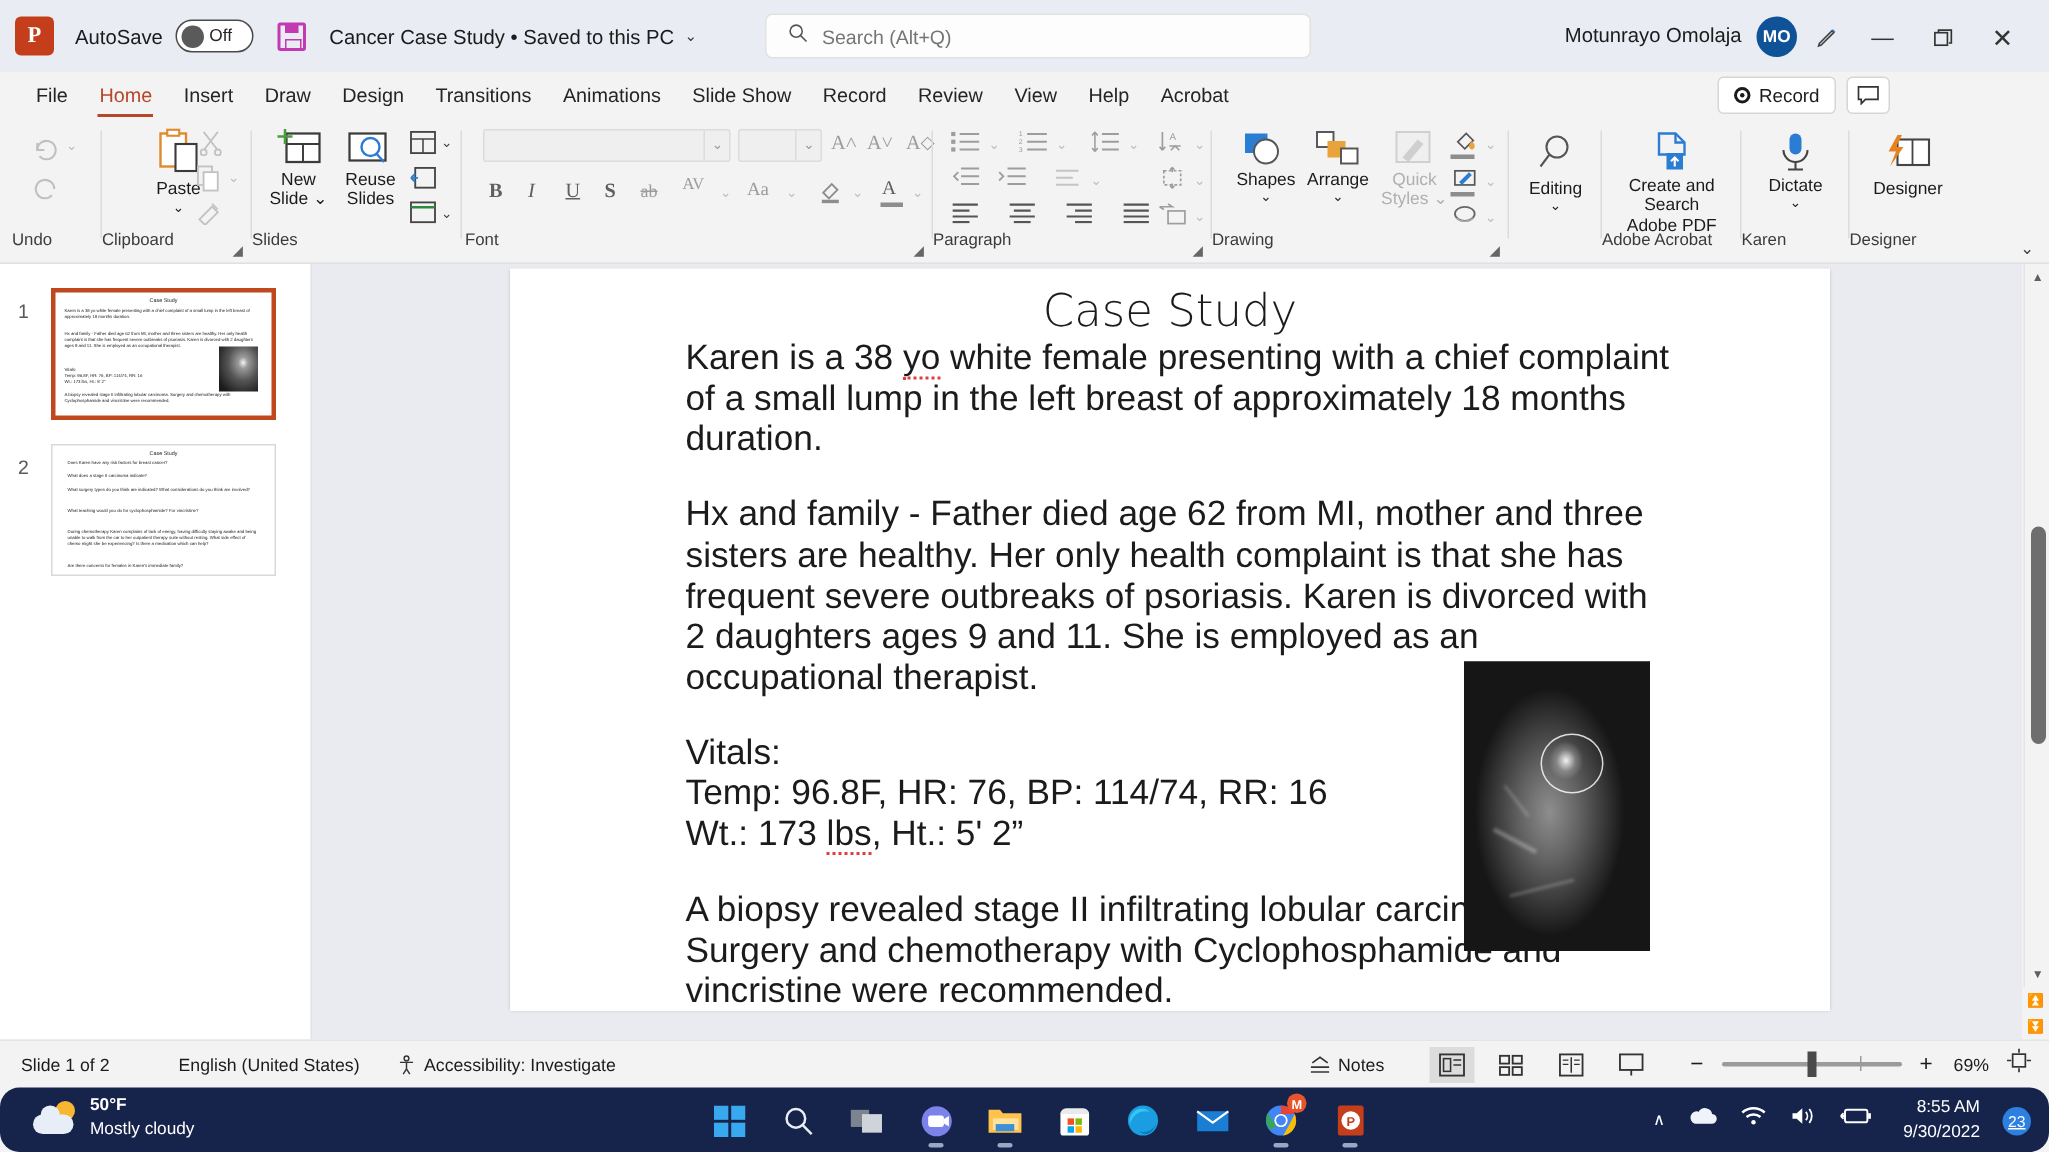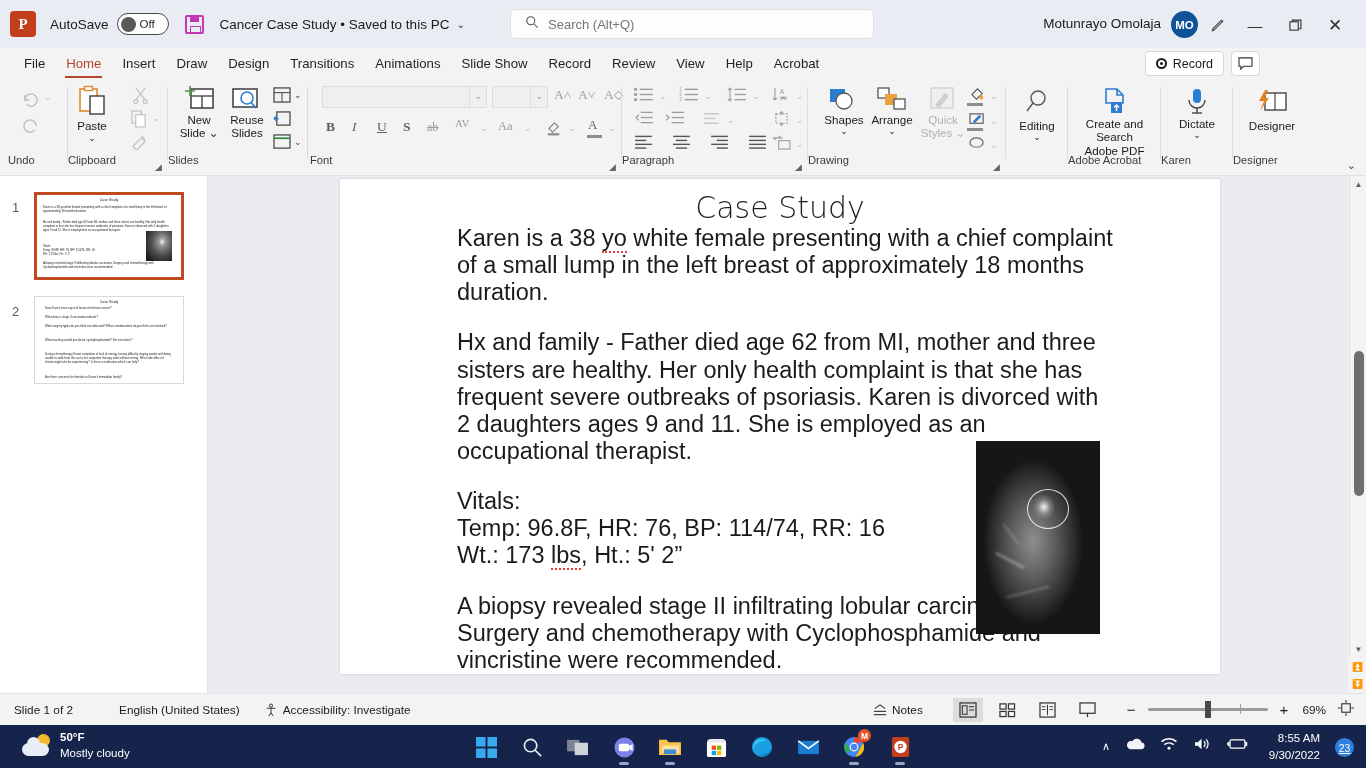--- a/index.html
+++ b/index.html
@@ -254,20 +254,21 @@
   }
   .zoom-knob {
     position: absolute; left: 57px; top: -7px; width: 6px; height: 17px; background: #4a4a4a;
   }
   .zoom-mid { position: absolute; left: 92px; top: -4px; width: 1px; height: 10px; background: #9b9b9b; }
 
   
   .taskbar {
     position: absolute; left: 0; top: 725px; width: 1366px; height: 43px;
     background: #16244c;
+    border-radius: 13px;
   }
   .weather { position: absolute; left: 22px; top: 5px; display: flex; align-items: center; }
   .w-icon { width: 30px; height: 26px; position: relative; }
   .w-sun {
     position: absolute; right: 2px; top: 1px; width: 13px; height: 13px;
     border-radius: 50%; background: #f7b731;
   }
   .w-cloud {
     position: absolute; left: 0; bottom: 3px; width: 27px; height: 13px;
     background: #e8eef7; border-radius: 7px;
@@ -390,21 +391,21 @@
       <div class="sm-icon dim" style="left:10px;top:36px;width:24px;height:22px;">
         <svg width="19" height="17" viewBox="0 0 20 18">
             <path d="M16 8.5a6.5 6.5 0 1 0-1.6 4.3" fill="none" stroke="#c0c0c0" stroke-width="1.5"></path>
           </svg>
       </div>
       <div class="grp-label">Undo</div>
       <div class="grp-div" style="right:0;"></div>
     </div>
 
     <div class="grp" style="left:68px;width:100px;">
-      <div class="big-btn" style="left:1px;top:6px;width:46px;text-align:center;">
+      <div class="big-btn" style="left:28px;top:6px;width:46px;text-align:center;">
         <svg width="30" height="33" viewBox="0 0 30 33">
           <rect x="3" y="4" width="17" height="22" fill="#fff" stroke="#e08a2e" stroke-width="1.6"></rect>
           <rect x="7.5" y="1.5" width="8" height="4" fill="#fff" stroke="#e08a2e" stroke-width="1.4"></rect>
           <rect x="13" y="11" width="14" height="18" fill="#fff" stroke="#3b3b3b" stroke-width="1.4"></rect>
         </svg>
         <span style="margin-top:1px">Paste</span>
         <span style="font-size:9px;margin-top:1px">⌄</span>
       </div>
       <div class="sm-icon dim" style="left:64px;top:7px;">
         <svg width="17" height="18" viewBox="0 0 18 19">

